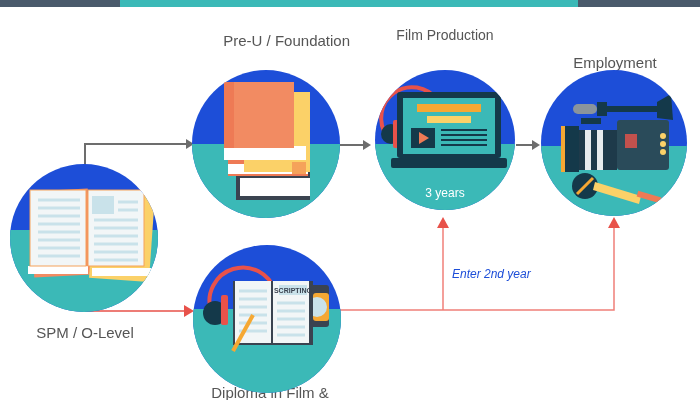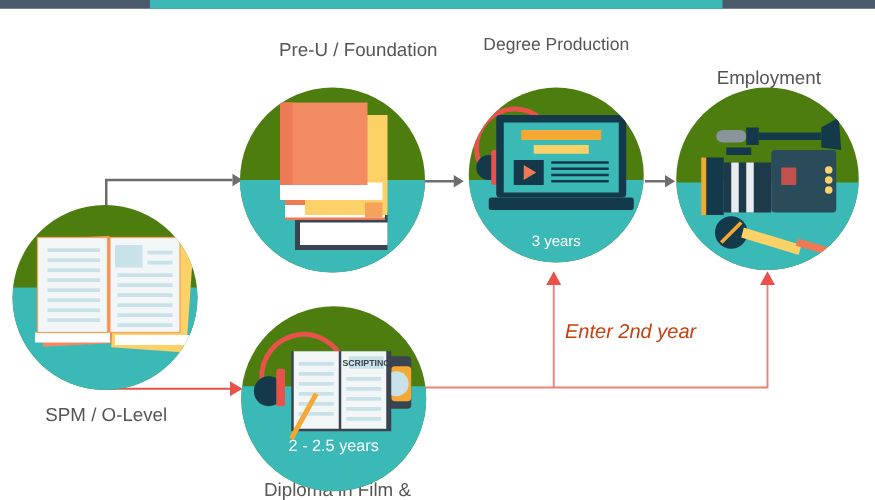--- a/index.html
+++ b/index.html
@@ -1,24 +1,24 @@
 <!DOCTYPE html>
 <html><head>
 <meta charset="utf-8">
 <style>
   html, body { margin:0; padding:0; }
   body { width:700px; height:400px; overflow:hidden; background:#ffffff; position:relative; font-family:"Liberation Sans", sans-serif; }
   .topbar { position:absolute; left:0; top:0; width:700px; height:7px; background:#4a5a6b; }
   .topbar .accent { position:absolute; left:120px; top:0; width:458px; height:7px; background:#3bb9b7; }
   .label { position:absolute; color:#555555; font-size:14px; text-align:center; line-height:17px; }
-  .circle { position:absolute; width:136px; height:136px; border-radius:50%; overflow:hidden; background:#4d7c0f; }
+  .circle { position:absolute; width:136px; height:136px; border-radius:50%; overflow:hidden; background:#1d4ed8; }
   .circle .lower { position:absolute; left:0; width:100%; bottom:0; background:#3bb9b7; }
   .circle svg { position:absolute; left:0; top:0; }
   .years { position:absolute; width:100%; text-align:center; color:#ffffff; font-size:12px; }
-  .note { position:absolute; color:#c2410c; font-size:16px; font-style:italic; }
+  .note { position:absolute; color:#1d4ed8; font-size:12px; font-style:italic;margin-top:10px; }
   svg.lines { position:absolute; left:0; top:0; }
 </style>
 </head>
 <body>
 
 <div class="topbar">
   <div class="accent"></div>
 </div>
 
 <svg class="lines" width="700" height="400">
@@ -36,21 +36,21 @@
   <polygon points="184,305 194,311 184,317" fill="#e8524a"></polygon>
 
   <polyline points="340,310 614,310 614,228" fill="none" stroke="#f07f78" stroke-width="1.5"></polyline>
   <line x1="443" y1="310" x2="443" y2="228" stroke="#f07f78" stroke-width="1.5"></line>
   <polygon points="437,228 443,217 449,228" fill="#e8524a"></polygon>
   <polygon points="608,228 614,217 620,228" fill="#e8524a"></polygon>
 </svg>
 
 <div class="label" style="left:180px; top:32px; width:170px; font-size:15px;text-align:right;">Pre-U / Foundation</div>
 <div class="label" style="left:360px; top:27px; width:170px;">
-  <div>Degree Production</div>
+  <div>Film Production</div>
 </div>
 <div class="label" style="left:540px; top:32px; width:150px; font-size:15px;margin-top:22px;">Employment</div>
 <div class="label" style="left:10px; top:324px; width:150px; font-size:15px;">SPM / O-Level</div>
 <div class="label" style="left:190px; top:384px; width:160px; font-size:15px;">Diploma in Film &amp;</div>
 <div class="note" style="left:452px; top:257px;">Enter 2nd year</div>
 
 <div class="circle" style="left:10px; top:164px; width:148px; height:148px;">
   <div class="lower" style="height:82px;"></div>
   <svg width="148" height="148">
     <rect x="22" y="26" width="58" height="86" fill="#f28b62" transform="rotate(-3 51 69)"></rect>
@@ -169,14 +169,13 @@
       <line x1="46" y1="78" x2="74" y2="78"></line>
         <line x1="46" y1="86" x2="74" y2="86"></line>
       <line x1="84" y1="58" x2="112" y2="58"></line>
         <line x1="84" y1="66" x2="112" y2="66"></line>
       <line x1="84" y1="74" x2="112" y2="74"></line>
         <line x1="84" y1="82" x2="112" y2="82"></line>
       <line x1="84" y1="90" x2="112" y2="90"></line>
     </g>
     <line x1="40" y1="106" x2="60" y2="70" stroke="#f5a833" stroke-width="4"></line>
   </svg>
-  <div class="years" style="top:104px; font-size:13px;">2 - 2.5 years</div>
 </div>
 
 </body></html>

